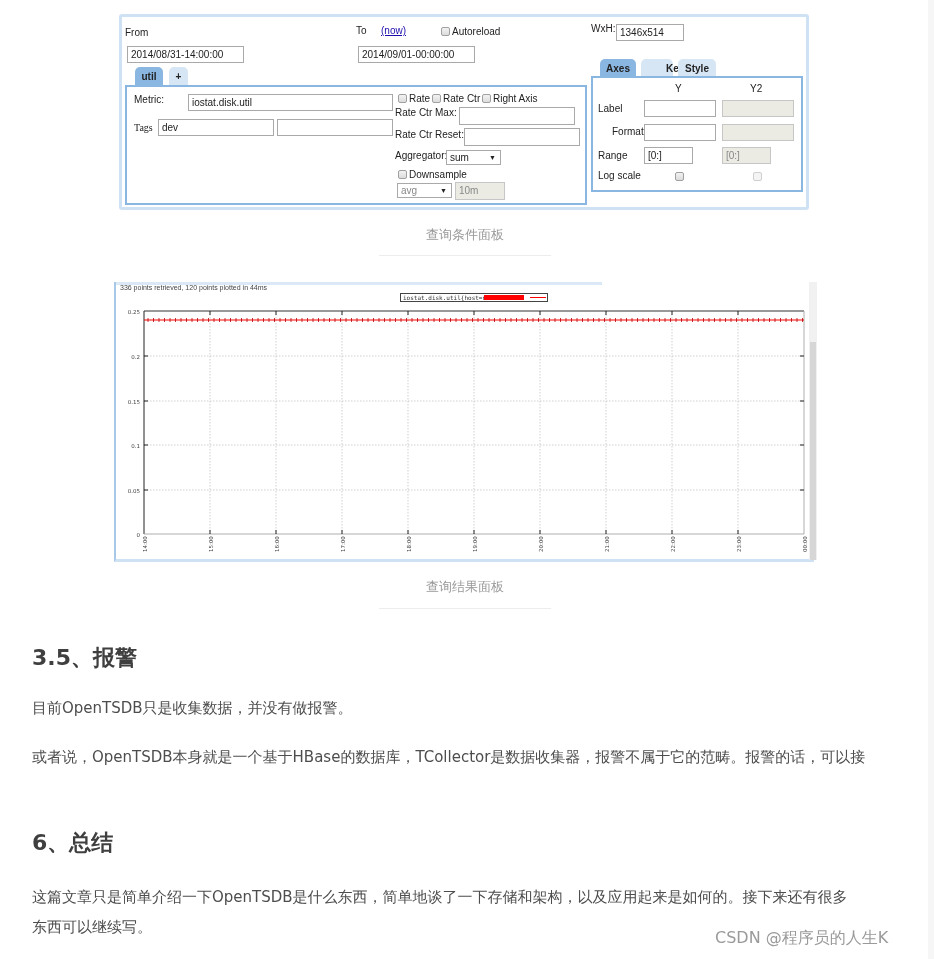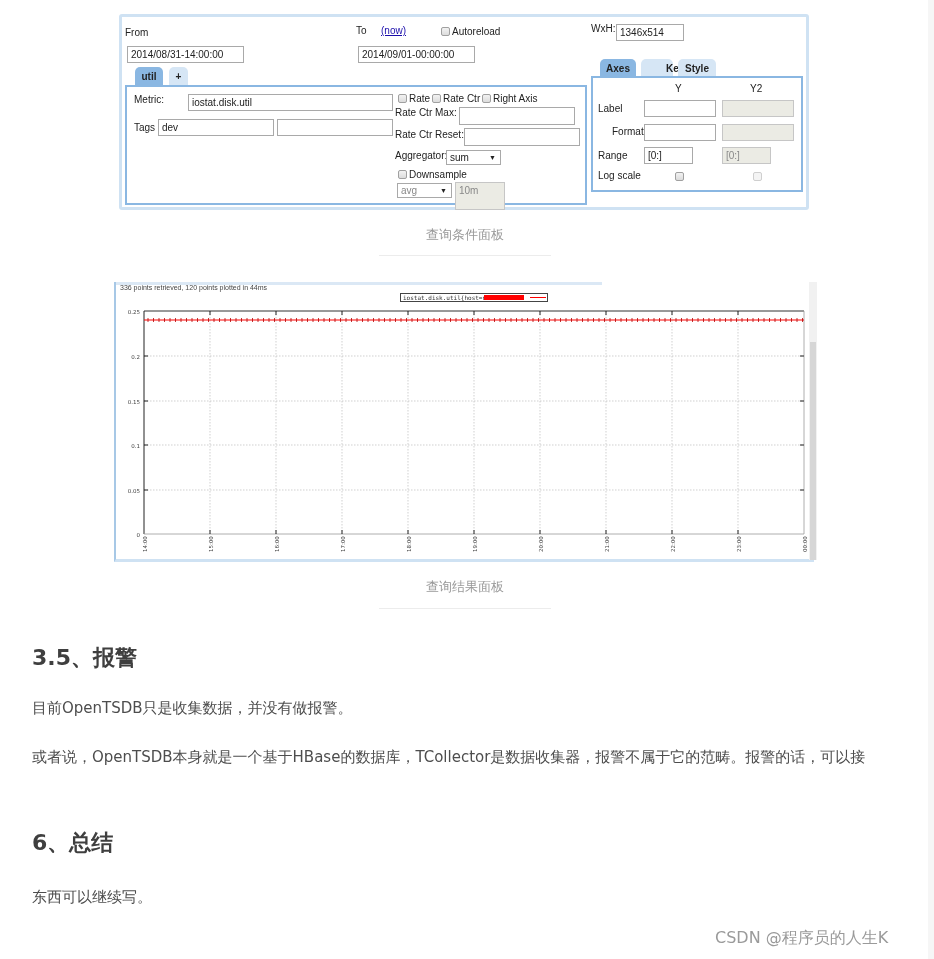--- a/index.html
+++ b/index.html
@@ -89,21 +89,21 @@
 
   <span class="qp-abs qp-label" style="left:469px;top:6px;">WxH:</span>
   <div class="qp-input" style="left:494px;top:7px;width:68px;">1346x514</div>
 
   <div class="qp-tab active" style="left:13px;top:50px;width:28px;">util</div>
   <div class="qp-tab inactive" style="left:47px;top:50px;width:19px;">+</div>
 
   <div class="qp-box" style="left:3px;top:68px;width:462px;height:120px;">
     <span class="qp-abs qp-label" style="left:7px;top:7px;">Metric:</span>
     <div class="qp-input" style="left:61px;top:7px;width:205px;">iostat.disk.util</div>
-    <span class="qp-abs qp-label" style="left:7px;top:35px;">Tags</span>
+    <span class="qp-abs qp-label" style="left:7px;top:35px;font-family:Liberation Serif, serif;">Tags</span>
     <div class="qp-input" style="left:31px;top:32px;width:116px;">dev</div>
     <div class="qp-input" style="left:150px;top:32px;width:116px;"></div>
 
     <span class="qp-abs qp-label" style="left:271px;top:6px;">
       <span class="qp-check"></span><span>Rate</span>
     </span>
     <span class="qp-abs qp-label" style="left:305px;top:6px;">
       <span class="qp-check"></span><span>Rate Ctr</span>
     </span>
     <span class="qp-abs qp-label" style="left:355px;top:6px;">
@@ -119,21 +119,21 @@
       <span>sum</span>
       <span class="arrow">▼</span>
     </div>
     <span class="qp-abs qp-label" style="left:271px;top:82px;">
       <span class="qp-check"></span><span>Downsample</span>
     </span>
     <div class="qp-select dim" style="left:270px;top:96px;width:55px;">
       <span>avg</span>
       <span class="arrow" style="color:#222">▼</span>
     </div>
-    <div class="qp-input disabled" style="left:328px;top:95px;width:50px;height:28px;">10m</div>
+    <div class="qp-input disabled" style="left:328px;top:95px;width:50px;height:18px;">10m</div>
   </div>
 
   <div class="qp-tab active" style="left:478px;top:42px;width:36px;">Axes</div>
   <div class="qp-tab inactive" style="left:519px;top:42px;width:32px;padding-left:25px;">Key</div>
   <div class="qp-tab inactive" style="left:556px;top:42px;width:38px;">Style</div>
 
   <div class="qp-box" style="left:469px;top:59px;width:212px;height:116px;">
     <span class="qp-abs qp-label" style="left:82px;top:5px;">Y</span>
     <span class="qp-abs qp-label" style="left:157px;top:5px;">Y2</span>
 
@@ -375,17 +375,18 @@
 <div class="caption-rule" style="left:379px;top:608px;width:172px;"></div>
 
 <div class="h2" style="top:643px;">3.5、报警</div>
 <div class="para" style="top:693px;">目前OpenTSDB只是收集数据，并没有做报警。</div>
 <div class="para" style="top:742px;">
   <div>或者说，OpenTSDB本身就是一个基于HBase的数据库，TCollector是数据收集器，报警不属于它的范畴。报警的话，可以接</div>
 </div>
 
 <div class="h2" style="top:828px;">6、总结</div>
 <div class="para" style="top:882px;">
+  <div>这篇文章只是简单介绍一下OpenTSDB是什么东西，简单地谈了一下存储和架构，以及应用起来是如何的。接下来还有很多</div>
   <div>东西可以继续写。</div>
 </div>
 
 <div class="watermark">CSDN @程序员的人生K</div>
 <div class="page-scrollbar"></div>
 
 </body></html>

